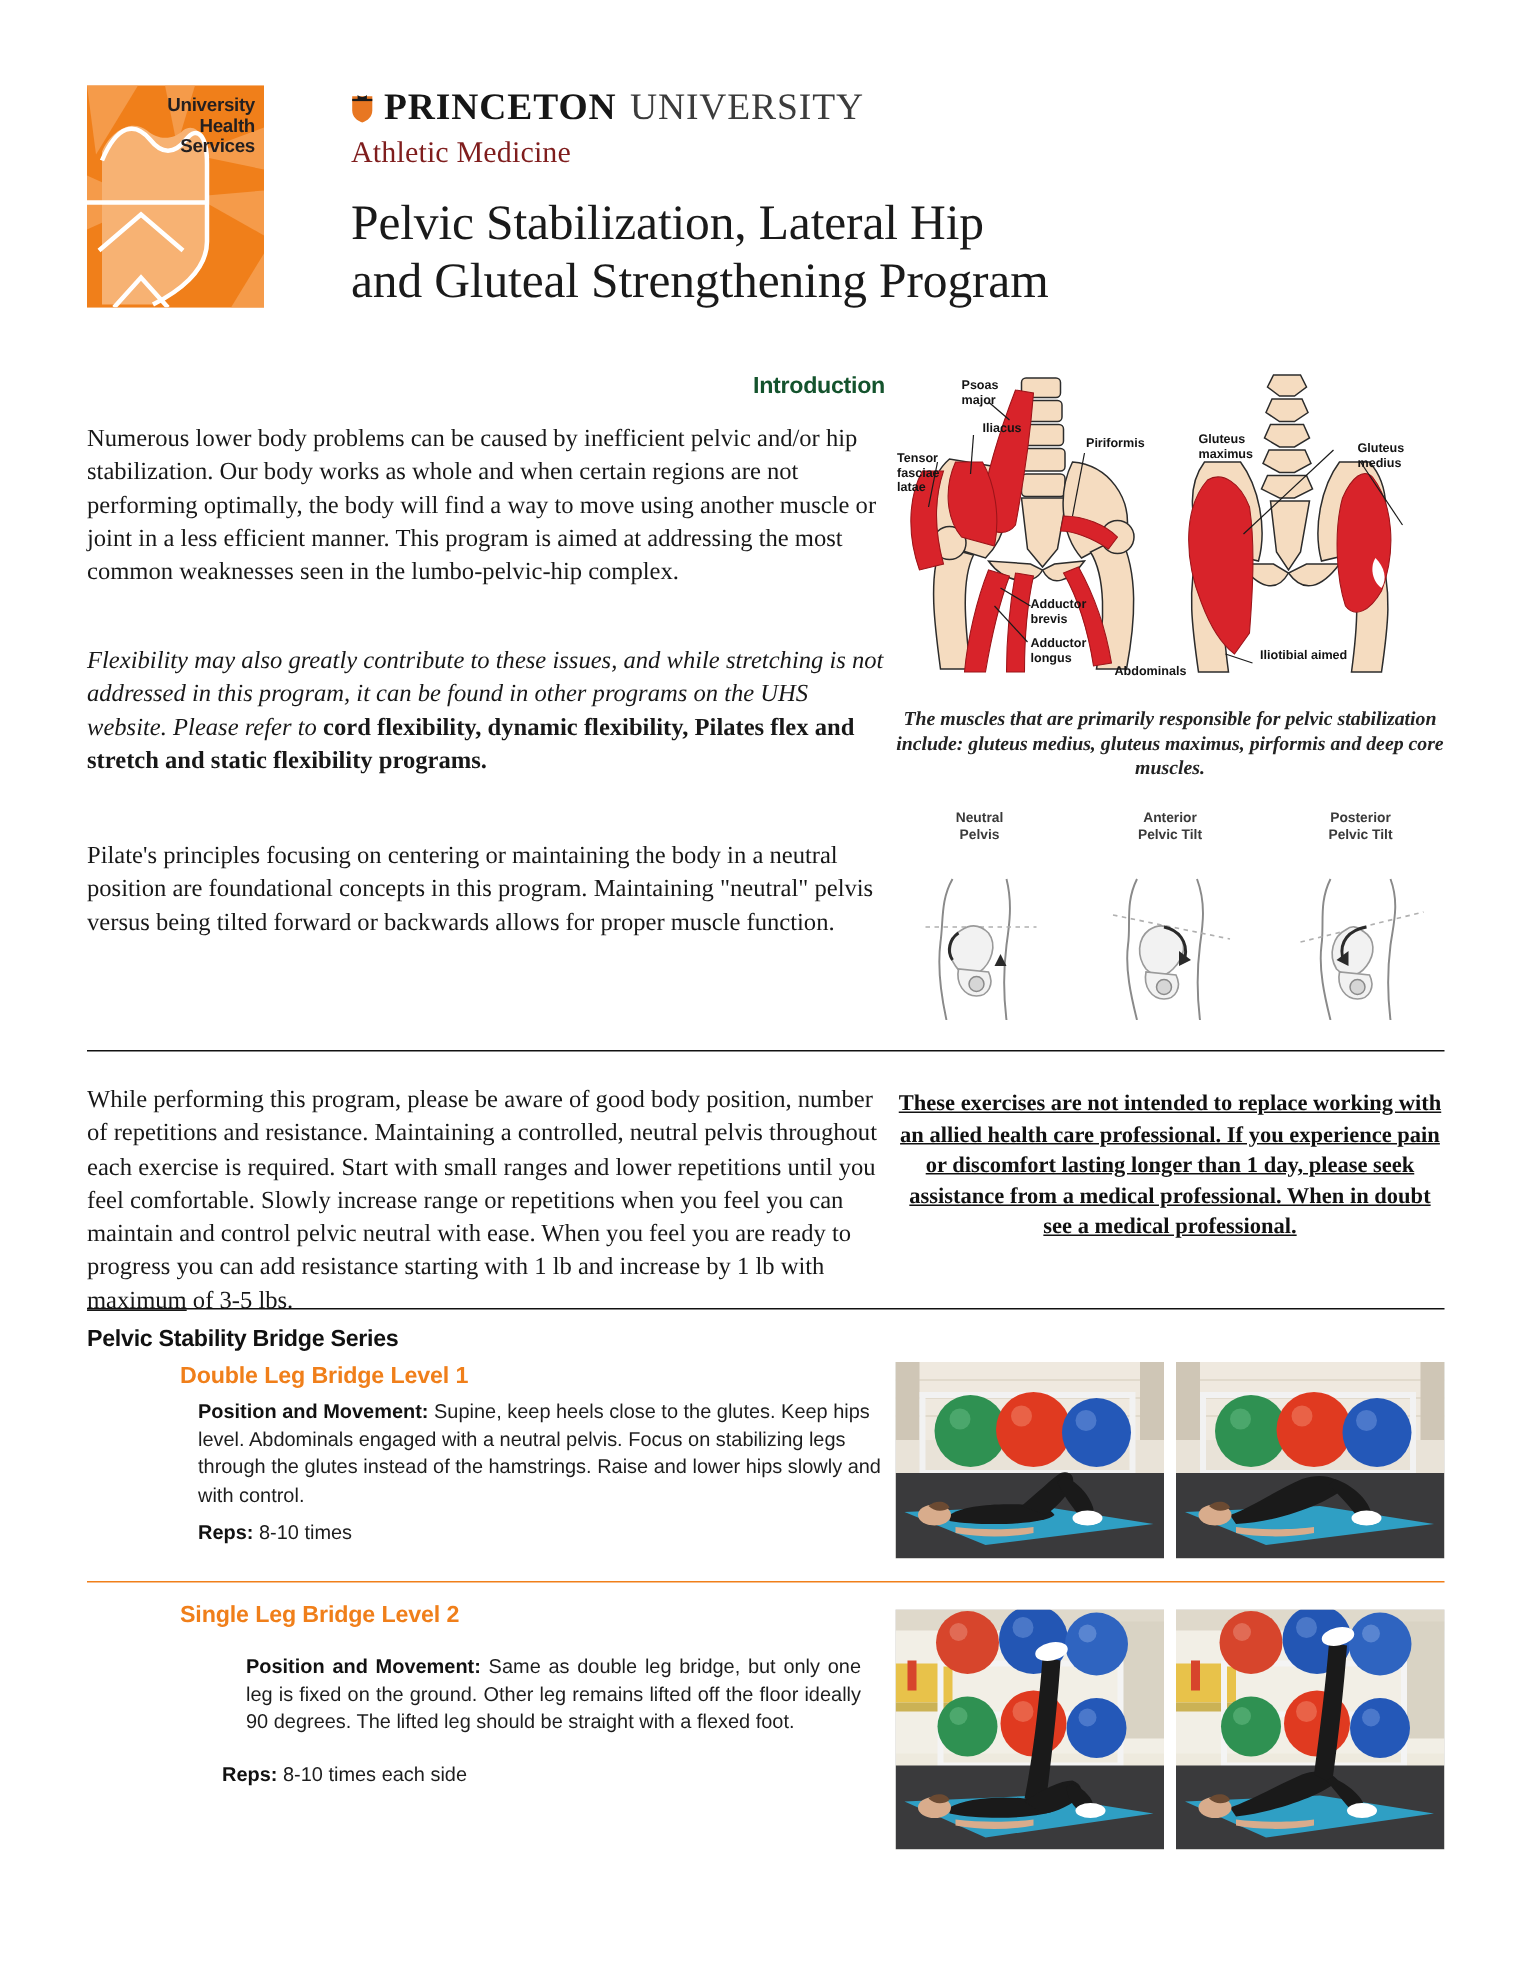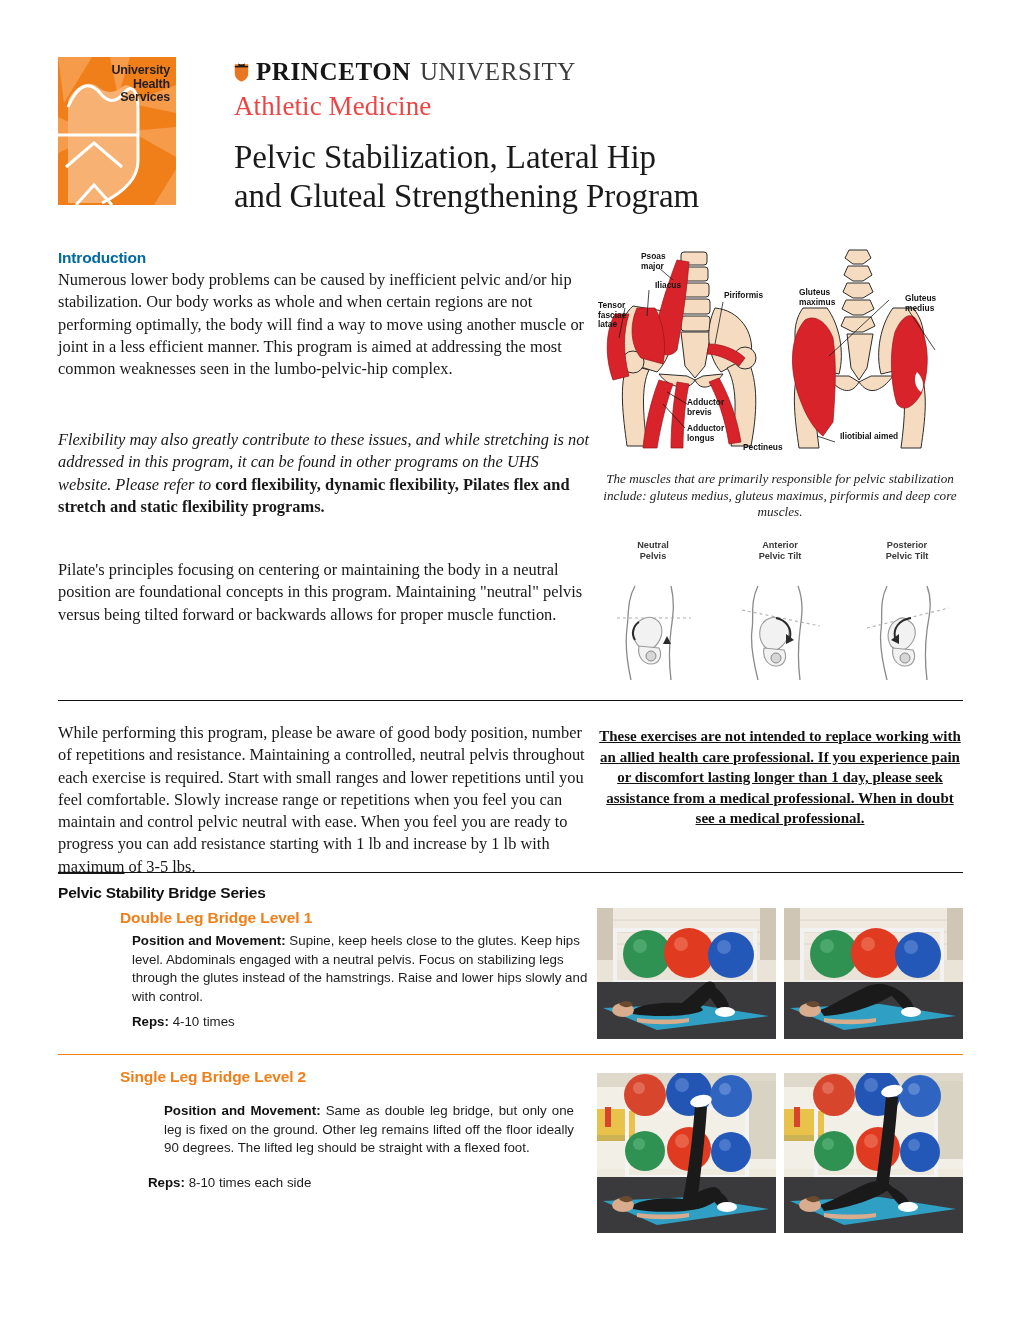--- a/index.html
+++ b/index.html
@@ -31,48 +31,49 @@
   .shield { width:15px; height:19px; margin-right:7px; flex:none; }
   .princeton-bold {
     font-family:"Liberation Serif", serif; font-weight:bold;
     font-size:25px; letter-spacing:0.6px; color:#161616;
   }
   .princeton-light {
     font-family:"Liberation Serif", serif; font-weight:normal;
     font-size:25px; letter-spacing:0.6px; color:#3c3c3c; margin-left:9px;
   }
   .athletic-med {
-    font-family:"Liberation Serif", serif; font-size:27px;
-    color:#ef4444; margin-top:4px; letter-spacing:0.1px;
+    font-family:"Liberation Serif", serif; font-size:20px;
+    color:#7f1d1d; margin-top:4px; letter-spacing:0.1px;
   }
   .doc-title {
     font-family:"Liberation Serif", serif; font-size:33px;
     line-height:39px; color:#1a1a1a; margin-top:16px; letter-spacing:-0.1px;
   }
 
   
   .col-left  { position:absolute; left:58px;  width:532px; }
   .col-right { position:absolute; left:597px; width:366px; }
 
   h2.section-head {
     font-family:"Liberation Sans", sans-serif; font-weight:bold;
-    font-size:15.5px; color:#0369a1; margin:0 0 2px 0; letter-spacing:-0.2px;
+    font-size:15.5px; color:#14532d; margin:0 0 14px 0; letter-spacing:-0.2px;text-align:right;
   }
   p.body-text {
     font-family:"Liberation Serif", serif; font-size:16.4px;
     line-height:22.3px; margin:0; color:#181818;
   }
   p.body-text.italic { font-style:italic; }
   .bold-run { font-weight:bold; font-style:normal; }
   .u { text-decoration:underline; }
 
   .caption {
     font-family:"Liberation Serif", serif; font-style:italic;
     font-size:13.2px; line-height:16.5px; text-align:center; color:#232323;
     margin:0;
+    font-weight:bold;
   }
 
   .warn-block {
     font-family:"Liberation Serif", serif; font-weight:bold;
     font-size:15px; line-height:20.5px; text-align:center;
     text-decoration:underline; color:#111; margin:0;
   }
 
   hr.rule-black {
     position:absolute; border:0; border-top:1.6px solid #111;
@@ -282,21 +283,21 @@
         </g>
       </svg>
 
       
       <div class="anat-label" style="left:44px; top:6px;  width:52px;">Psoas<br>major</div>
       <div class="anat-label" style="left:26px; top:35px; width:50px;margin-left:32px;">Iliacus</div>
       <div class="anat-label" style="left:1px; top:55px; width:48px;">Tensor<br>fasciae<br>latae</div>
       <div class="anat-label" style="left:127px; top:45px; width:58px;">Piriformis</div>
       <div class="anat-label" style="left:90px; top:152px; width:62px;">Adductor<br>brevis</div>
       <div class="anat-label" style="left:90px; top:178px; width:62px;">Adductor<br>longus</div>
-      <div class="anat-label" style="left:146px; top:197px; width:58px;">Pectineus</div>
+      <div class="anat-label" style="left:146px; top:197px; width:58px;">Abdominals</div>
       
       <div class="anat-label" style="left:202px; top:42px; width:60px;">Gluteus<br>maximus</div>
       <div class="anat-label" style="left:308px; top:48px; width:58px;">Gluteus<br>medius</div>
       <div class="anat-label" style="left:243px; top:186px; width:90px;">Iliotibial aimed</div>
     </div>
 
     <p class="caption" style="margin-top:7px;">The muscles that are primarily responsible for pelvic stabilization include: gluteus medius, gluteus maximus, pirformis and deep core muscles.</p>
   </div>
 
   <div class="col-right" style="top:540px;">
@@ -379,21 +380,21 @@
   </div>
 
   <hr class="rule-black" style="top:872px;">
 
   <div style="position:absolute; left:58px; top:884px; width:532px;">
     <div class="ex-series-title">Pelvic Stability Bridge Series</div>
     <div style="margin-left:62px; margin-top:7px;">
       <div class="ex-name">Double Leg Bridge Level 1</div>
       <div style="margin-left:12px; margin-top:5px;">
         <p class="ex-body" style="margin:0;"><b>Position and Movement:</b><span> Supine, keep heels close to the glutes.  Keep hips level. Abdominals engaged with a neutral pelvis. Focus on stabilizing legs through the glutes instead of the hamstrings. Raise and lower hips slowly and with control.</span></p>
-        <p class="ex-body" style="margin:7px 0 0 0;"><b>Reps:</b><span> 4-10 times</span></p>
+        <p class="ex-body" style="margin:7px 0 0 0;"><b>Reps:</b><span> 8-10 times</span></p>
       </div>
     </div>
   </div>
 
   <div class="col-right photo-row" style="top:908px;">
     <div class="photo">
       <svg width="179" height="131" viewBox="0 0 179 131">
         <rect width="179" height="131" fill="#e9e3d8"></rect>
         <rect x="0" y="0" width="179" height="52" fill="#efe9df"></rect>
         <g stroke="#dcd4c6" stroke-width="1">

